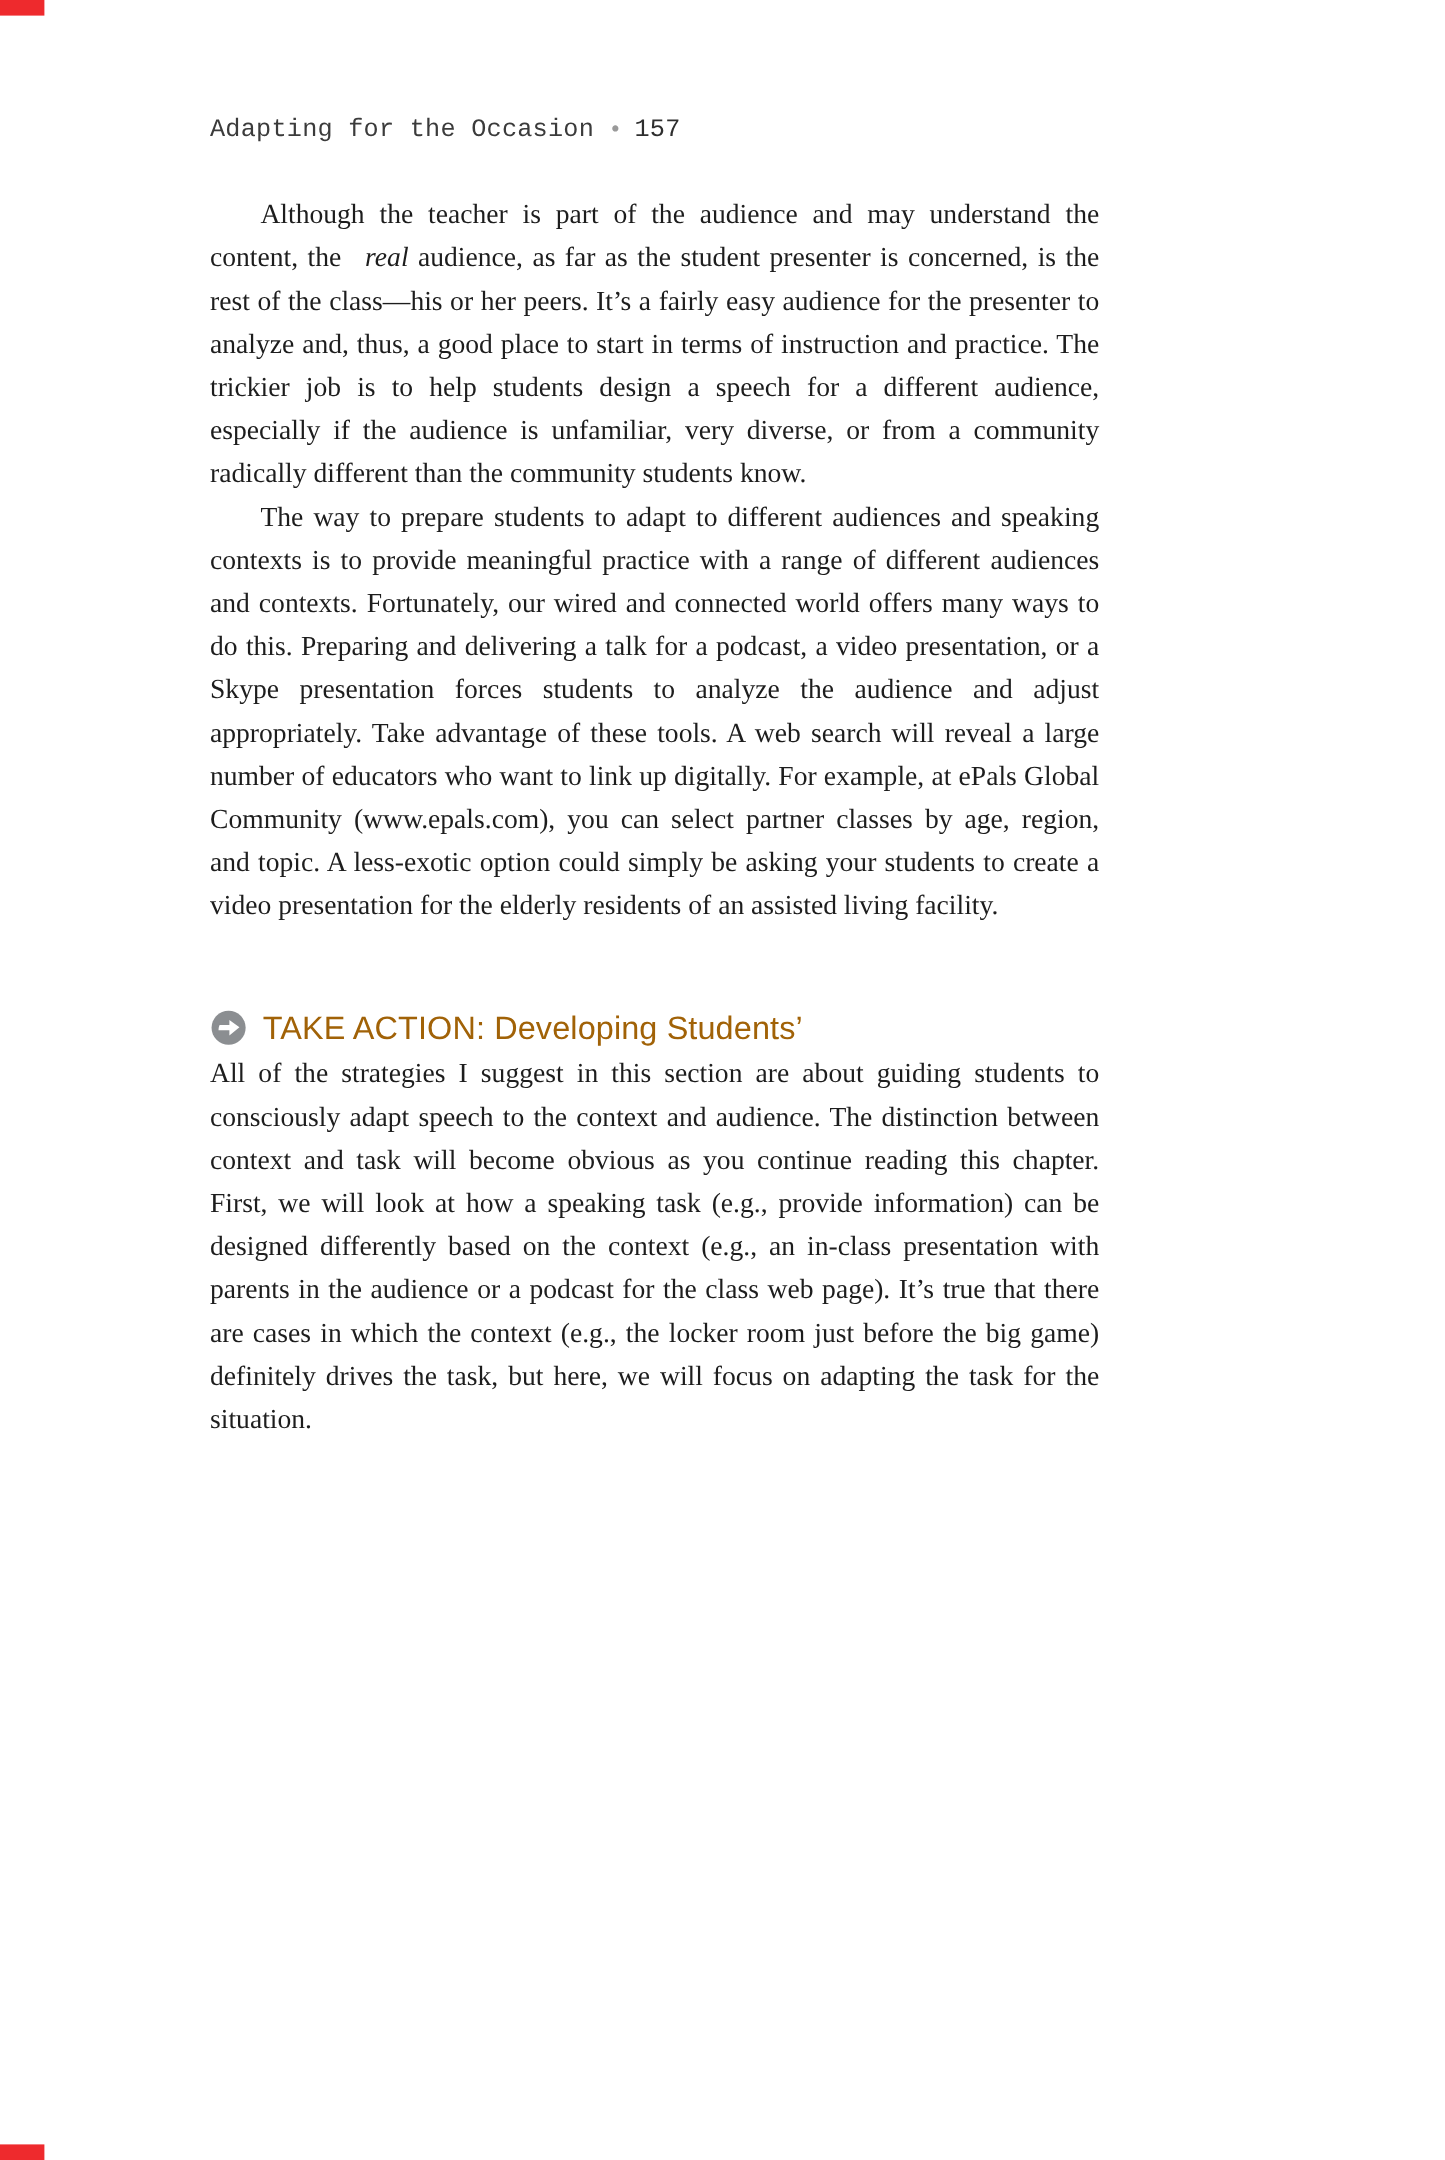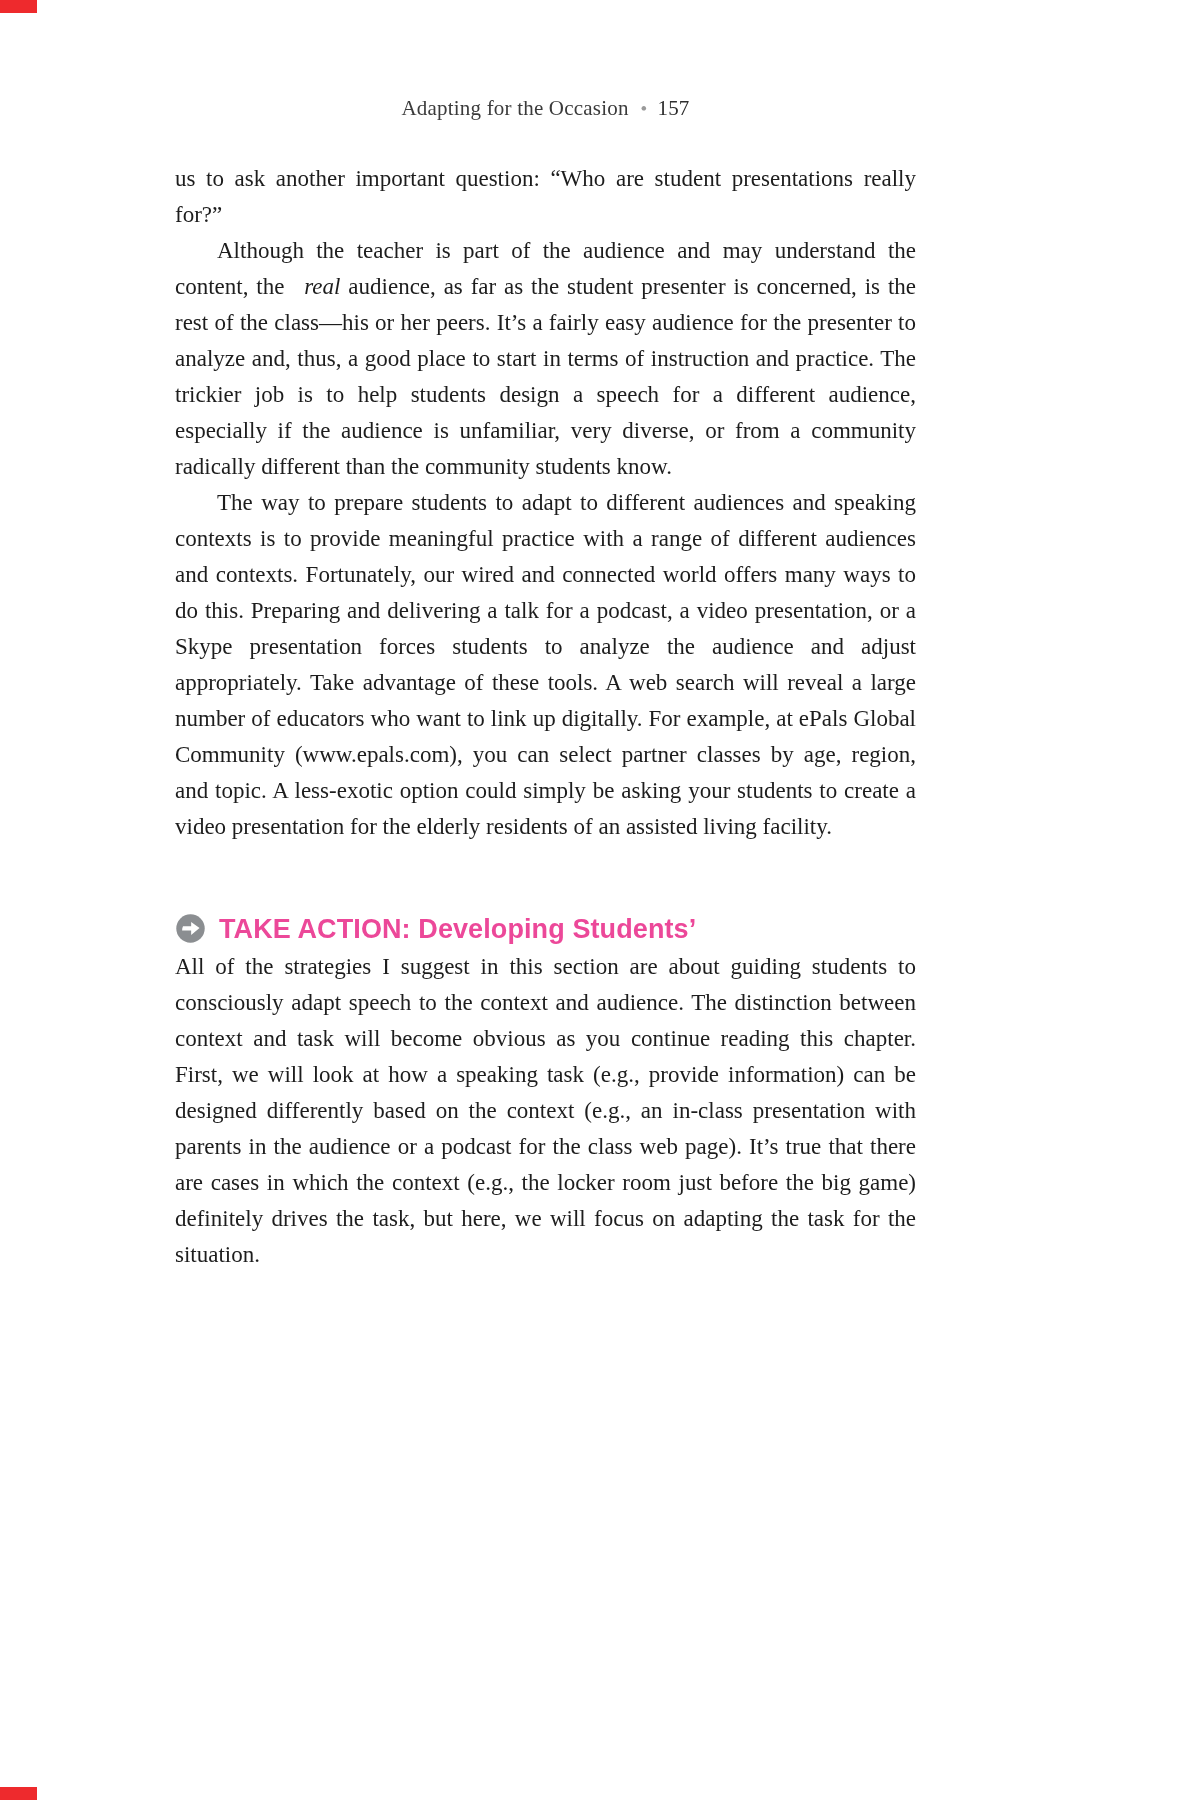--- a/index.html
+++ b/index.html
@@ -25,22 +25,22 @@
   .corner-mark.bottom { bottom: 0; }
 
   .content {
     position: absolute;
     left: 175px;
     top: 94px;
     width: 741px;
   }
 
   .running-header {
-    text-align: center;
-    font-family: Liberation Serif, serif;
+    text-align: left;
+    font-family: Liberation Mono, monospace;
     font-size: 21px;
     line-height: 28px;
     color: #3b3b3b;
     letter-spacing: 0.2px;
   }
   .running-header .sep {
     color: #9a9a9a;
     padding: 0 10px 0 12px;
     font-size: 19px;
   }
@@ -70,24 +70,24 @@
     flex: 0 0 auto;
     width: 31px;
     height: 31px;
     margin-top: 4px;
     margin-right: 13px;
   }
   .ta-icon svg { display: block; width: 31px; height: 31px; }
   .section-heading h2 {
     margin: 0;
     font-family: "Liberation Sans", sans-serif;
-    font-weight: 700;
+    font-weight: 400;
     font-size: 27px;
     line-height: 40px;
-    color: #ec4899;
+    color: #a16207;
     letter-spacing: 0.1px;
     text-align: center;
   }
 
   .section-paragraphs { }
 </style>
 </head>
 <body>
 
 <div class="page">
@@ -95,21 +95,20 @@
   <div class="corner-mark top" style="background: rgb(238, 42, 45);"></div>
   <div class="corner-mark bottom" style="background: rgb(238, 42, 45);"></div>
 
   <div class="content">
 
     <div class="running-header">
       <span>Adapting for the Occasion</span><span class="sep">•</span><span class="pagenum">157</span>
     </div>
 
     <div class="intro-paragraphs" id="intro-paragraphs">
-        <p class="body-para"><span>us to ask another important question: “Who are student presentations really for?”</span></p>
         <p class="body-para indent"><span>Although the teacher is part of the audience and may understand the content, the </span><em>real</em><span> audience, as far as the student presenter is concerned, is the rest of the class—his or her peers. It’s a fairly easy audience for the presenter to analyze and, thus, a good place to start in terms of instruction and practice. The trickier job is to help students design a speech for a different audience, especially if the audience is unfamiliar, very diverse, or from a community radically different than the community students know.</span></p>
         <p class="body-para indent"><span>The way to prepare students to adapt to different audiences and speaking contexts is to provide meaningful practice with a range of different audiences and contexts. Fortunately, our wired and connected world offers many ways to do this. Preparing and delivering a talk for a podcast, a video presentation, or a Skype presentation forces students to analyze the audience and adjust appropriately. Take advantage of these tools. A web search will reveal a large number of educators who want to link up digitally. For example, at ePals Global Community (www.epals.com), you can select partner classes by age, region, and topic. A less-exotic option could simply be asking your students to create a video presentation for the elderly residents of an assisted living facility.</span></p>
       </div>
 
     <div class="section-heading">
       <span class="ta-icon">
         <svg viewBox="0 0 24 24" aria-hidden="true">
           <circle cx="12" cy="12" r="11" fill="#8b8e91"></circle>
           <path d="M5.5 13.6 L12.5 13.6 L12.5 17 L19 11.6 L12.5 7 L12.5 10.2 L6.2 10.2 C5.7 11.2 5.5 12.4 5.5 13.6 Z" fill="#ffffff"></path>
         </svg>

